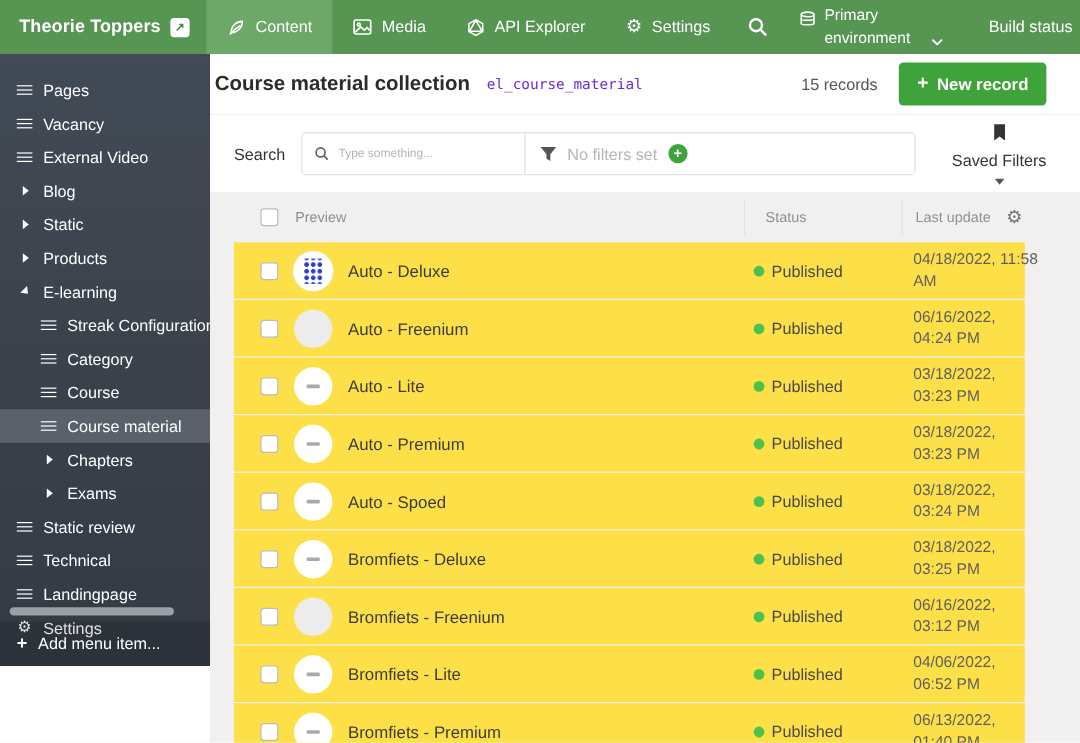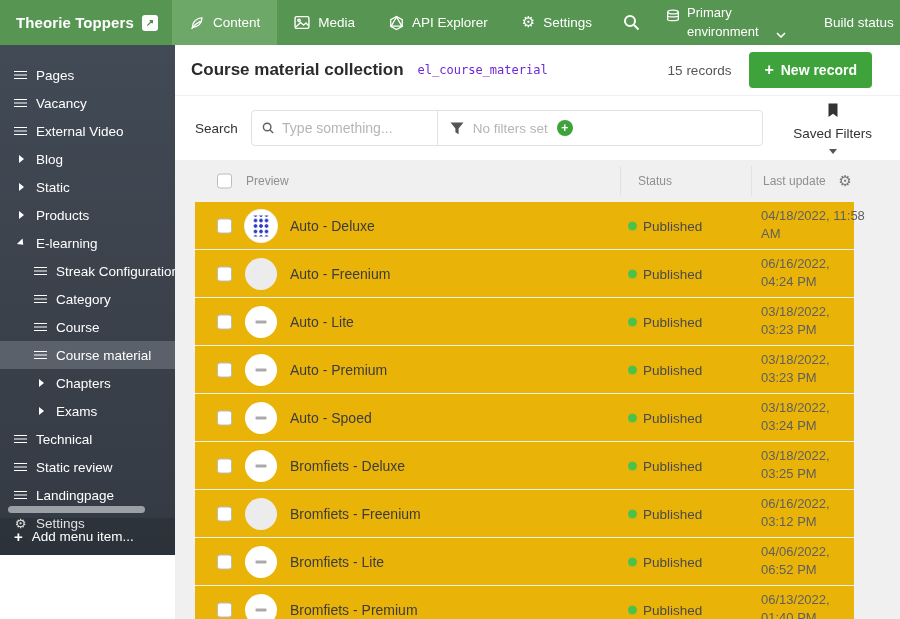--- a/index.html
+++ b/index.html
@@ -69,42 +69,42 @@
     display:flex; align-items:center; gap:9px; padding-left:14px;
     font-size:13.5px; cursor:pointer; background:rgba(0,0,0,.12);
   }
   .add-plus { font-size:15px; font-weight:bold; line-height:1; }
 
   
   .main { position:absolute; top:45px; left:175px; width:725px; height:574px; background:#fff; }
 
   .page-head {
     height:51px; display:flex; align-items:center;
-    padding:0 28px 0 16px; border-bottom:1px solid #efefef;
+    padding:0 28px 0 4px; border-bottom:1px solid #efefef;
   }
   .page-title { font-size:17px; font-weight:bold; color:#2b2b2b; white-space:nowrap; }
   .model-id { font-family:"DejaVu Sans Mono", monospace; font-size:12px; color:#6d28d9; margin-left:14px; }
   .records-count { margin-left:auto; font-size:13.5px; color:#555; }
   .new-record-btn {
     margin-left:18px; background:#3fa33c; color:#fff; border:none; border-radius:4px;
     height:36px; padding:0 15px; font-size:14px; font-weight:bold;
     display:flex; align-items:center; gap:7px; cursor:pointer;
     font-family:"Liberation Sans", sans-serif;
   }
   .new-record-btn .plus { font-size:16px; font-weight:bold; }
 
   .filter-row { height:64px; display:flex; align-items:center; padding:0 28px 0 20px; background:#fff; }
   .search-label { font-size:13.5px; color:#333; }
   .search-box {
     margin-left:13px; width:512px; height:36px; background:#fff;
     border:1px solid #e2e2e2; border-radius:4px; display:flex; align-items:stretch;
   }
   .seg-search { width:186px; display:flex; align-items:center; gap:8px; padding:0 10px; border-right:1px solid #e2e2e2; }
   .seg-search input {
-    border:none; outline:none; width:100%; font-size:14px; color:#14532d;
+    border:none; outline:none; width:100%; font-size:10px; color:#14532d;
     font-family:"Liberation Sans", sans-serif;
   }
   .seg-search input::placeholder { color:#b5b5b5; }
   .seg-filters { flex:1; display:flex; align-items:center; gap:9px; padding:0 12px; cursor:pointer; }
   .no-filters { font-size:13.5px; color:#b5b5b5; }
   .add-filter {
     width:16px; height:16px; border-radius:50%; background:#3fa33c; color:#fff;
     display:flex; align-items:center; justify-content:center;
     font-size:12px; font-weight:bold; line-height:1; cursor:pointer;
   }
@@ -122,21 +122,21 @@
   .thead .cbx { position:absolute; left:22px; top:50%; transform:translateY(-50%); }
   .th-sep { position:absolute; top:6px; bottom:6px; width:1px; background:#e2e2e2; }
   .th-sep1 { left:425px; } .th-sep2 { left:556px; }
   .th-gear {
     position:absolute; right:2px; top:50%; transform:translateY(-50%);
     color:#777; font-size:15px; cursor:pointer; line-height:1;
     font-family:"DejaVu Sans", sans-serif;
   }
 
   .rows {}
-  .row { position:relative; height:47px; margin-bottom:1px; background:#eab308; cursor:pointer; }
+  .row { position:relative; height:47px; margin-bottom:1px; background:#fde047; cursor:pointer; }
   .row .cbx { position:absolute; left:22px; top:50%; transform:translateY(-50%); }
   .cbx {
     width:15px; height:15px; background:#fff; border:1.5px solid #bcbcbc;
     border-radius:3px; display:inline-block; cursor:pointer;
   }
   .thumb { position:absolute; left:50px; top:50%; transform:translateY(-50%); width:32px; height:32px; border-radius:50%; }
   .thumb-grid { background:#fff; box-shadow:0 0 0 1px #f3f3f3; }
   .thumb-grid::after {
     content:""; position:absolute; left:50%; top:50%; transform:translate(-50%,-50%);
     width:16px; height:21px;
@@ -296,27 +296,27 @@
       <div class="s-item lvl1">
     <span class="s-icon">
           <i class="s-ic ic-collapsed"></i>
         </span>
     <span class="s-label">Exams</span>
   </div>
       <div class="s-item lvl0">
     <span class="s-icon">
           <i class="s-ic ic-list"></i>
         </span>
+    <span class="s-label">Static review</span>
+  </div>
+      <div class="s-item lvl0">
+    <span class="s-icon">
+          <i class="s-ic ic-list"></i>
+        </span>
     <span class="s-label">Technical</span>
-  </div>
-      <div class="s-item lvl0">
-    <span class="s-icon">
-          <i class="s-ic ic-list"></i>
-        </span>
-    <span class="s-label">Static review</span>
   </div>
       <div class="s-item lvl0">
     <span class="s-icon">
           <i class="s-ic ic-list"></i>
         </span>
     <span class="s-label">Landingpage</span>
   </div>
       <div class="s-item lvl0">
     <span class="s-icon">
           <i class="s-ic ic-gear">⚙</i>

